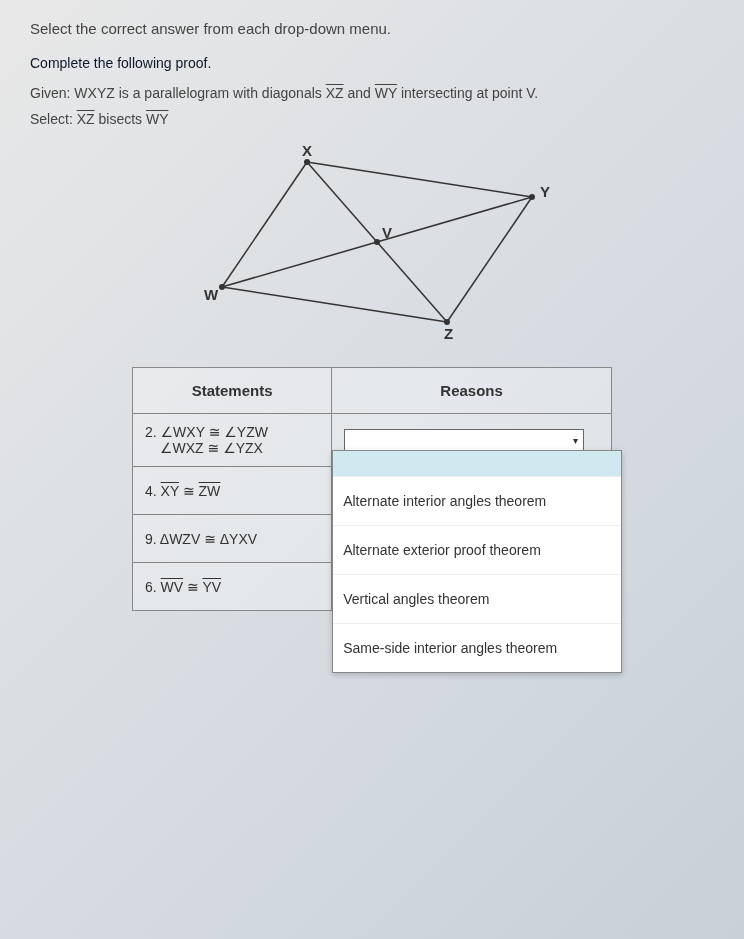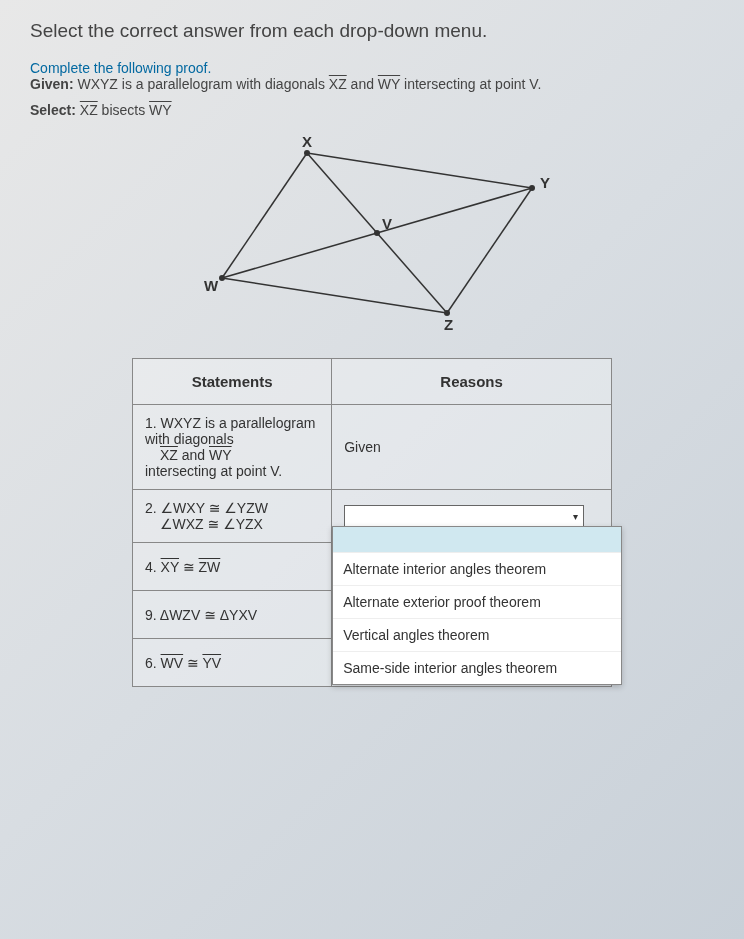--- a/index.html
+++ b/index.html
@@ -10,37 +10,37 @@
     body {
       font-family: Arial, sans-serif;
       background: linear-gradient(135deg, #e8e8e8 0%, #d8dde2 50%, #c8d0d8 100%);
       width: 744px;
       height: 939px;
       padding: 20px 30px;
       color: #333;
       font-size: 14px;
     }
     .instruction {
-      font-size: 19px;
+      font-size: 15px;
       color: #444;
       margin-bottom: 18px;
       font-weight: 500;
     }
     .subinstruction {
       font-size: 14px;
-      color: #0369a1;
-      margin-bottom: 0;
+      color: #0f172a;
+      margin-bottom: 14px;
     }
     .given-prove {
       font-size: 14px;
       color: #444;
       margin-bottom: 10px;
     }
     .given-prove b {
-      font-weight: bold;
+      font-weight: normal;
       margin-top: 20px;
     }
     .overline {
       text-decoration: overline;
     }
     .diagram-container {
       display: flex;
       justify-content: center;
       margin: 15px 0 25px 0;
     }
@@ -107,21 +107,21 @@
       position: absolute;
       left: 0;
       top: 36px;
       background: #fff;
       border: 1px solid #888;
       width: 290px;
       z-index: 10;
       box-shadow: 0 2px 6px rgba(0,0,0,0.2);
     }
     .dropdown-menu .option {
-      padding: 8px 10px;
+      padding: 16px 10px;
       font-size: 14px;
       color: #333;
       border-bottom: 1px solid #eee;
       cursor: pointer;
     }
     .dropdown-menu .option:first-child {
       background: #d0e8f0;
       height: 26px;
       padding: 4px 10px;
     }
@@ -166,28 +166,20 @@
 
 <div class="proof-table-wrapper">
   <table class="proof">
     <tbody>
         <tr>
       <th class="statements-col">Statements</th>
       <th class="reasons-col">Reasons</th>
     </tr>
     <tr>
       <td>
-        <span>1. WXYZ is a parallelogram with diagonals </span><br>
-        <span class="indent"><span class="overline">XZ</span><span> and </span><span class="overline">WY</span></span><br>
-        <span class="indent" style="padding-left:0"> intersecting at point V.</span>
-      </td>
-      <td>Given</td>
-    </tr>
-    <tr>
-      <td>
         <span>2. ∠WXY ≅ ∠YZW</span><br>
         <span class="indent">∠WXZ ≅ ∠YZX</span>
       </td>
       <td class="dropdown-cell" style="position:relative;">
         <div class="dropdown-box">
           <span class="dropdown-arrow">▾</span>
         </div>
         <div class="dropdown-menu">
           <div class="option"></div>
           <div class="option">Alternate interior angles theorem</div>

